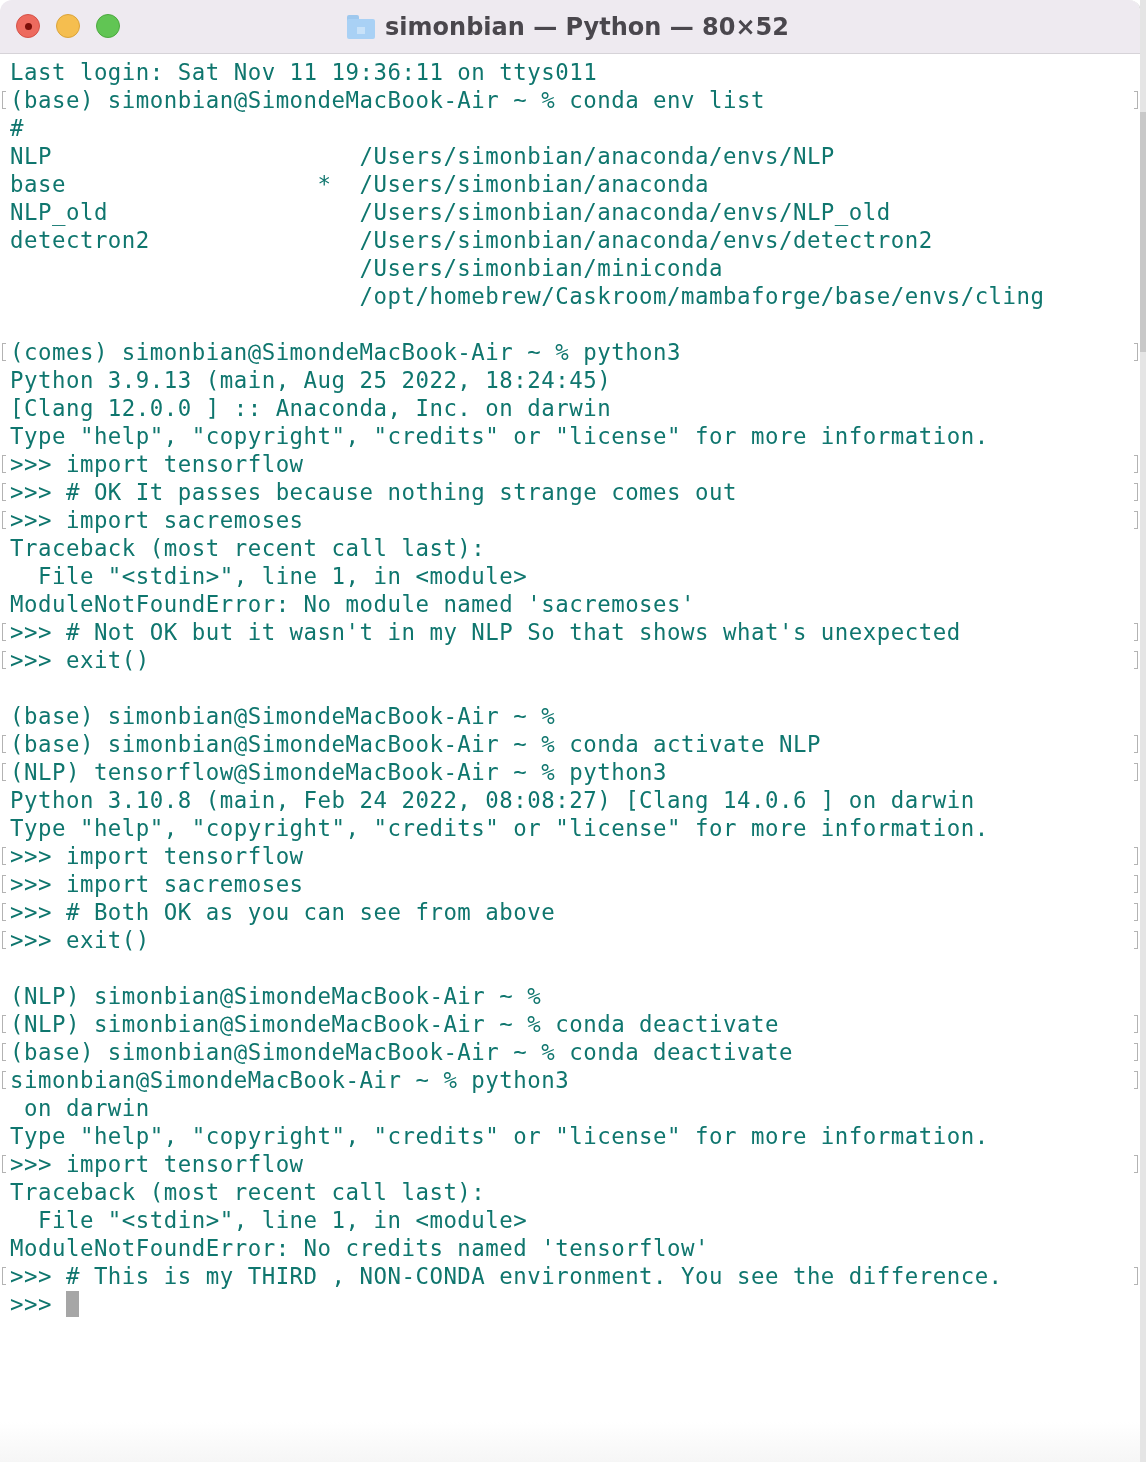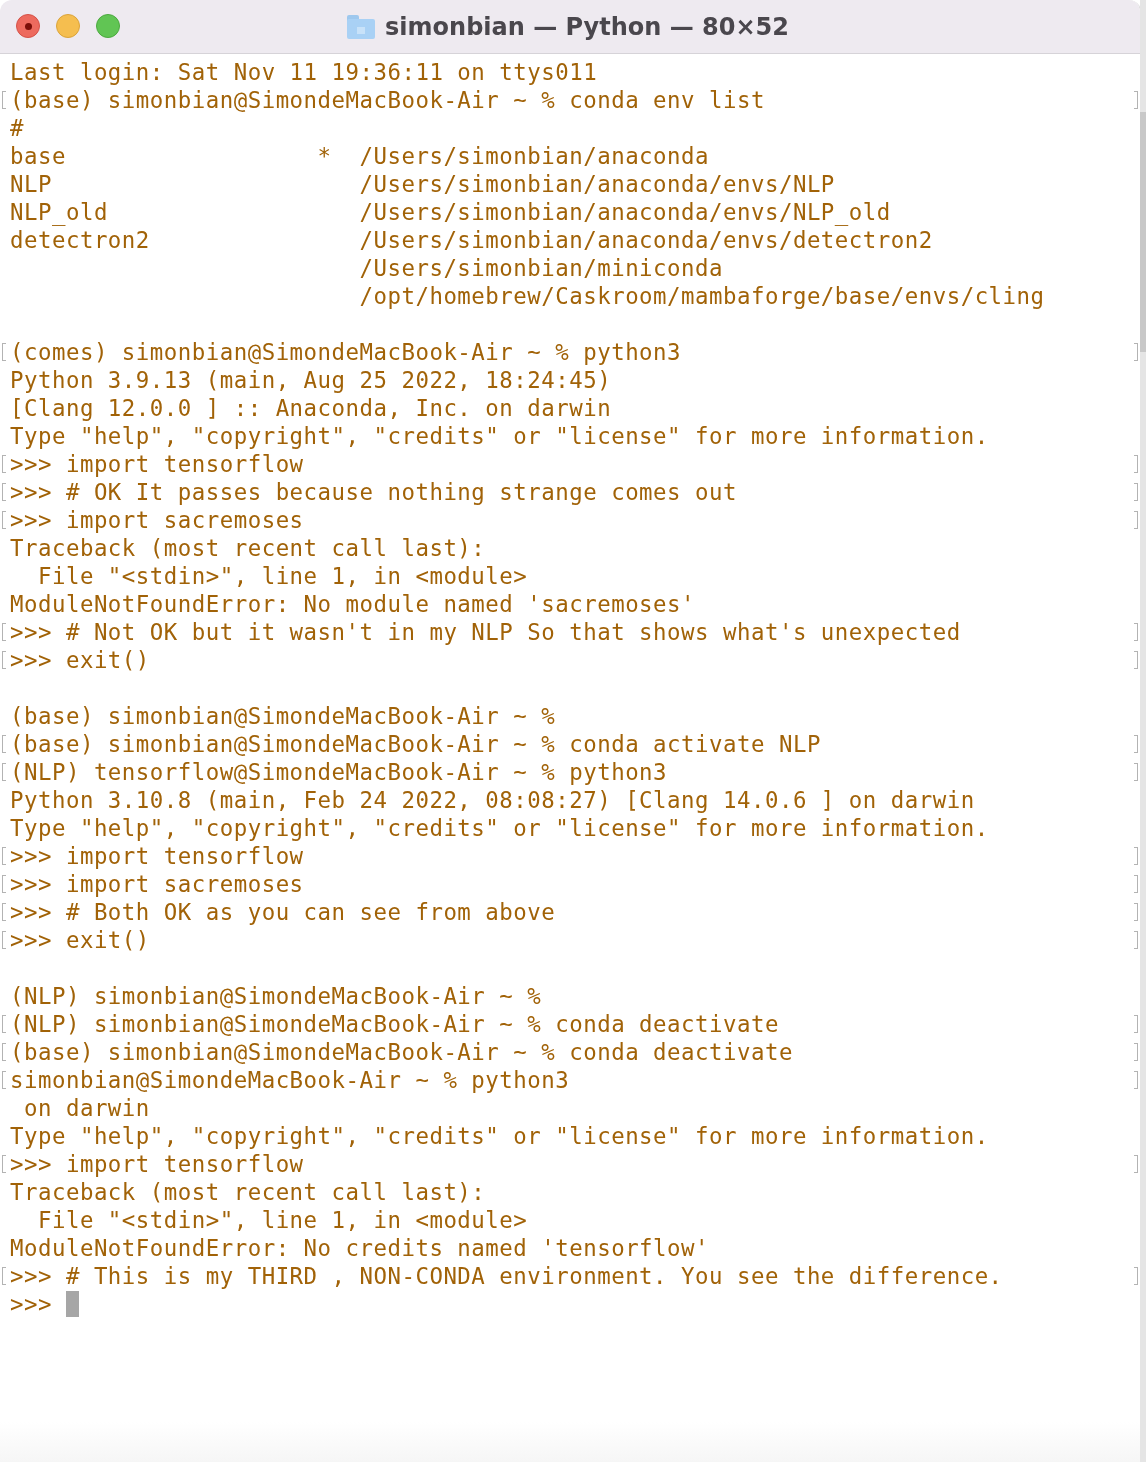--- a/index.html
+++ b/index.html
@@ -11,21 +11,21 @@
   .light.close::after { content:""; position:absolute; left:8px; top:8px; width:7px; height:7px; border-radius:50%; background:#7b0e08; }
   .light.min { left:56px; background:#f5be4f; border:1px solid #dba43a; }
   .light.max { left:96px; background:#61c554; border:1px solid #4ca93f; }
   .title { position:absolute; top:0; left:0; width:1140px; height:53px; display:flex; align-items:center; justify-content:center; }
   .folder { width:28px; height:24px; position:relative; margin-right:10px; margin-left:-4px; }
   .folder .tab { position:absolute; left:0; top:0; width:12px; height:6px; background:#9ec8ee; border-radius:2px 2px 0 0; }
   .folder .body { position:absolute; left:0; top:4px; width:28px; height:20px; background:#a9d1f5; border-radius:2px; }
   .folder .home { position:absolute; left:10px; top:12px; width:8px; height:7px; background:#c8e2f9; }
   .title-text { font-family:"DejaVu Sans", sans-serif; font-weight:bold; font-size:24px; color:#4a474d; letter-spacing:0px; }
   .term { position:absolute; left:0; top:58px; width:1140px; }
-  .line { position:relative; height:28px; line-height:28px; font-size:22.4px; color:#a16207; white-space:pre; padding-left:10px; letter-spacing:0.5px; }
+  .line { position:relative; height:28px; line-height:28px; font-size:22.4px; color:#0f766e; white-space:pre; padding-left:10px; letter-spacing:0.5px; }
   .mark-l { position:absolute; left:2px; top:5px; width:4px; height:18px; border:1px solid #b3b3b3; border-right:none; box-sizing:border-box; }
   .mark-r { position:absolute; right:2px; top:5px; width:4px; height:18px; border:1px solid #b3b3b3; border-left:none; box-sizing:border-box; }
   .cursor { display:inline-block; width:13px; height:26px; background:#a6a6a6; vertical-align:middle; margin-top:-3px; }
   .scroll-edge { position:absolute; left:1140px; top:0; width:6px; height:1462px; background:#e5e5e5; }
   .scroll-edge .thumb { position:absolute; left:0; top:112px; width:6px; height:240px; background:#c8c8c8; }
   .bottom-fade { position:absolute; left:0; bottom:0; width:1140px; height:40px; background:linear-gradient(#ffffff,#f6f6f6); }
 </style>
 </head>
 <body>
 
@@ -41,22 +41,22 @@
           <div class="home"></div>
       </div>
       <span class="title-text">simonbian — Python — 80×52</span>
     </div>
   </div>
 
   <div class="term" id="term">
       <div class="line"><span>Last login: Sat Nov 11 19:36:11 on ttys011</span></div>
       <div class="line"><span class="mark-l"></span><span class="mark-r"></span><span>(base) simonbian@SimondeMacBook-Air ~ % conda env list</span></div>
       <div class="line"><span>#</span></div>
+      <div class="line"><span>NLP                      /Users/simonbian/anaconda/envs/NLP</span></div>
       <div class="line"><span>base                  *  /Users/simonbian/anaconda</span></div>
-      <div class="line"><span>NLP                      /Users/simonbian/anaconda/envs/NLP</span></div>
       <div class="line"><span>NLP_old                  /Users/simonbian/anaconda/envs/NLP_old</span></div>
       <div class="line"><span>detectron2               /Users/simonbian/anaconda/envs/detectron2</span></div>
       <div class="line"><span>                         /Users/simonbian/miniconda</span></div>
       <div class="line"><span>                         /opt/homebrew/Caskroom/mambaforge/base/envs/cling</span></div>
       <div class="line"><span></span></div>
       <div class="line"><span class="mark-l"></span><span class="mark-r"></span><span>(comes) simonbian@SimondeMacBook-Air ~ % python3</span></div>
       <div class="line"><span>Python 3.9.13 (main, Aug 25 2022, 18:24:45)</span></div>
       <div class="line"><span>[Clang 12.0.0 ] :: Anaconda, Inc. on darwin</span></div>
       <div class="line"><span>Type "help", "copyright", "credits" or "license" for more information.</span></div>
       <div class="line"><span class="mark-l"></span><span class="mark-r"></span><span>&gt;&gt;&gt; import tensorflow</span></div>

